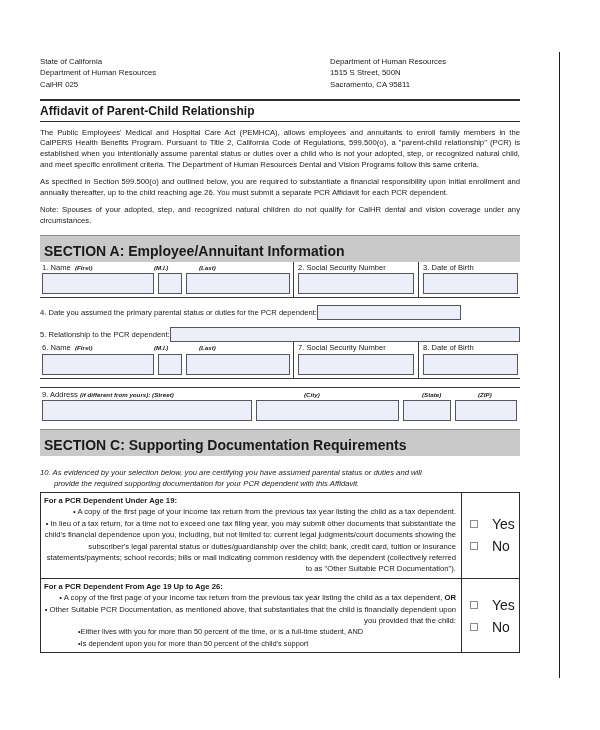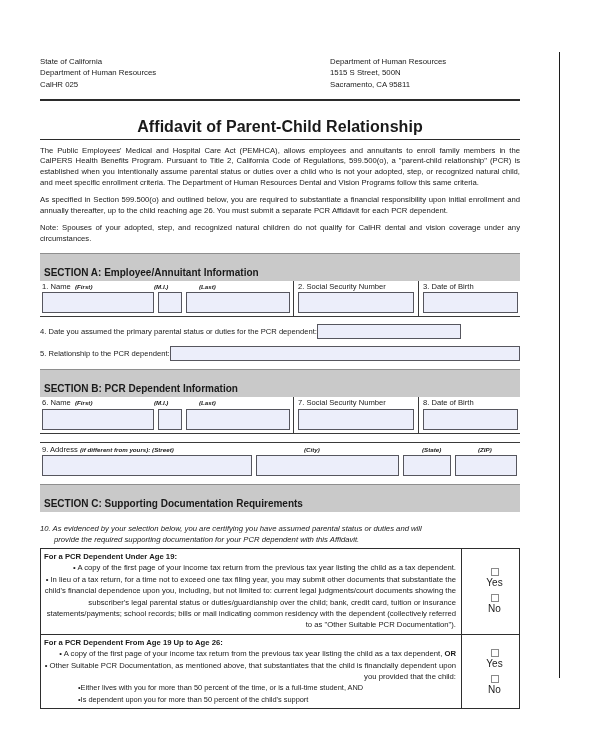--- a/index.html
+++ b/index.html
@@ -39,46 +39,46 @@
     line-height: 11.3px;
   }
   .hdr-col div { white-space: nowrap; }
   .hdr-right { width: 190px; }
 
   .rule-thick {
     margin-top: 9px;
     border-top: 2.2px solid #2b2b2b;
   }
   .title {
-    text-align: center;
-    font-size: 16px;
+    text-align: left;
+    font-size: 12px;
     font-weight: bold;
-    padding: 17px 0 3px;
+    padding: 3px 0 3px;
     letter-spacing: 0.05px;
   }
   .rule-thin {
     border-top: 1.1px solid #2b2b2b;
   }
 
   
   .para {
     font-size: 7.7px;
     line-height: 10.6px;
     text-align: justify;
     margin-top: 7px;
   }
   .para.first { margin-top: 6px; }
   .para b { font-weight: normal; }
 
   
   .sec-bar {
     background: #c9c9c9;
-    font-size: 10px;
+    font-size: 14px;
     font-weight: bold;
-    padding: 13px 4px 3px;
+    padding: 7px 4px 3px;
     margin-top: 8px;
     border-top: 1px solid #8e8e8e;
   }
 
   
   .fld {
     background: #eceefa;
     border: 1.1px solid #56565e;
   }
   .lbl {
@@ -195,23 +195,22 @@
     border-left: 1.4px solid #2e2e2e;
     display: flex;
     flex-direction: column;
     justify-content: center;
     gap: 6px;
     padding-left: 8px;
   }
   .choice {
     display: flex;
     align-items: center;
-    gap: 1px;
-    font-size: 10px;
-    flex-direction: column;
+    gap: 14px;
+    font-size: 14px;
   }
   .cbox {
     width: 8px; height: 8px;
     border: 1px solid #8a8a8a;
     background: #ffffff;
     display: inline-block;
   }
 </style>
 </head>
 <body>
@@ -271,21 +270,20 @@
     <div class="inline-row row4">
       <div class="lbl">4. Date you assumed the primary parental status or duties for the PCR dependent:</div>
       <div class="fld"></div>
     </div>
 
     <div class="inline-row row5">
       <div class="lbl">5. Relationship to the PCR dependent:</div>
       <div class="fld"></div>
     </div>
 
-    <div class="sec-bar">SECTION B: PCR Dependent Information</div>
 
     <div class="name-row">
       <div class="nr-cell nr-names">
         <div class="labels">
           <div class="lbl l-first"><span>6. Name</span> &nbsp;<i>(First)</i></div>
           <div class="lbl l-mi"><i>(M.I.)</i></div>
           <div class="lbl l-last"><i>(Last)</i></div>
         </div>
         <div class="boxes">
           <div class="fld b-first"></div>

